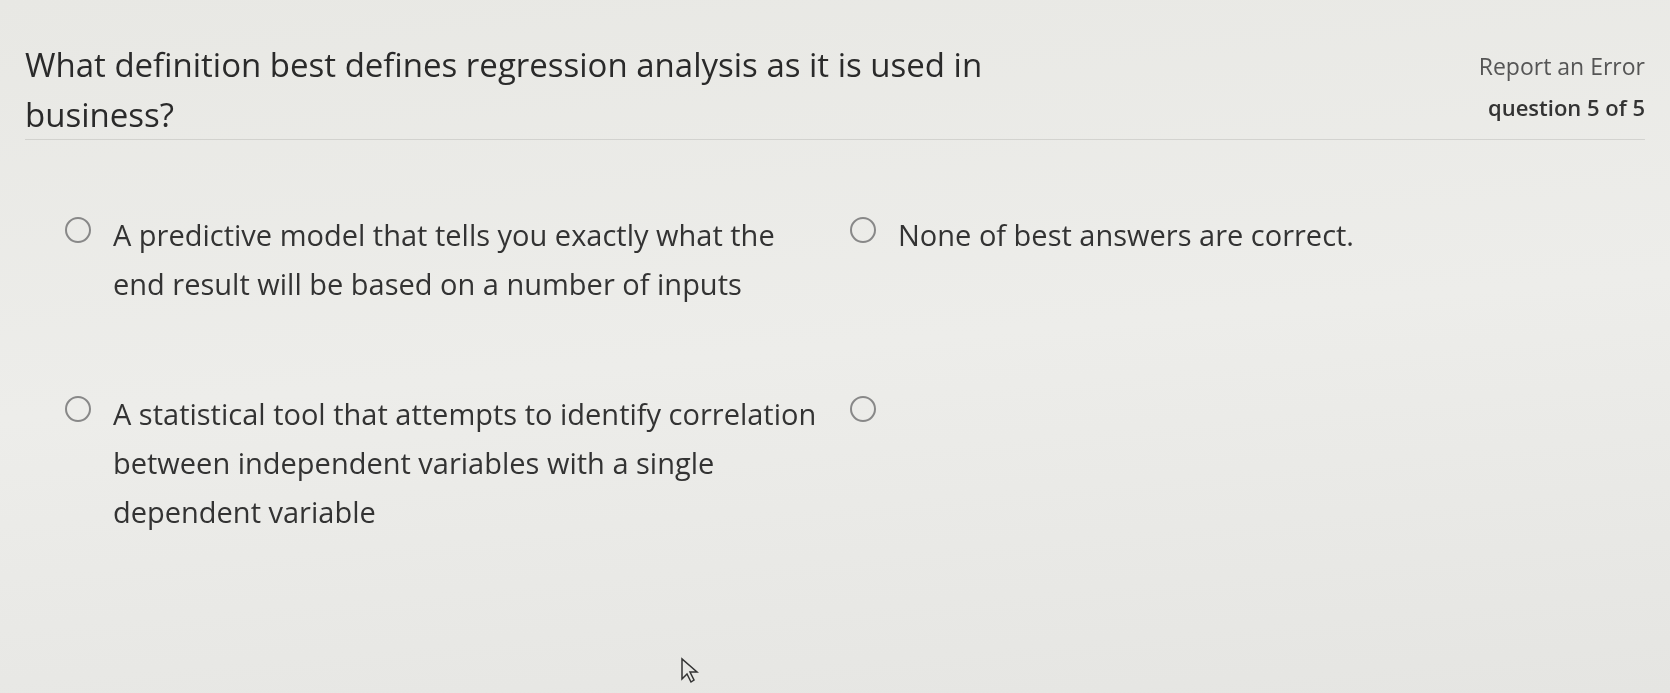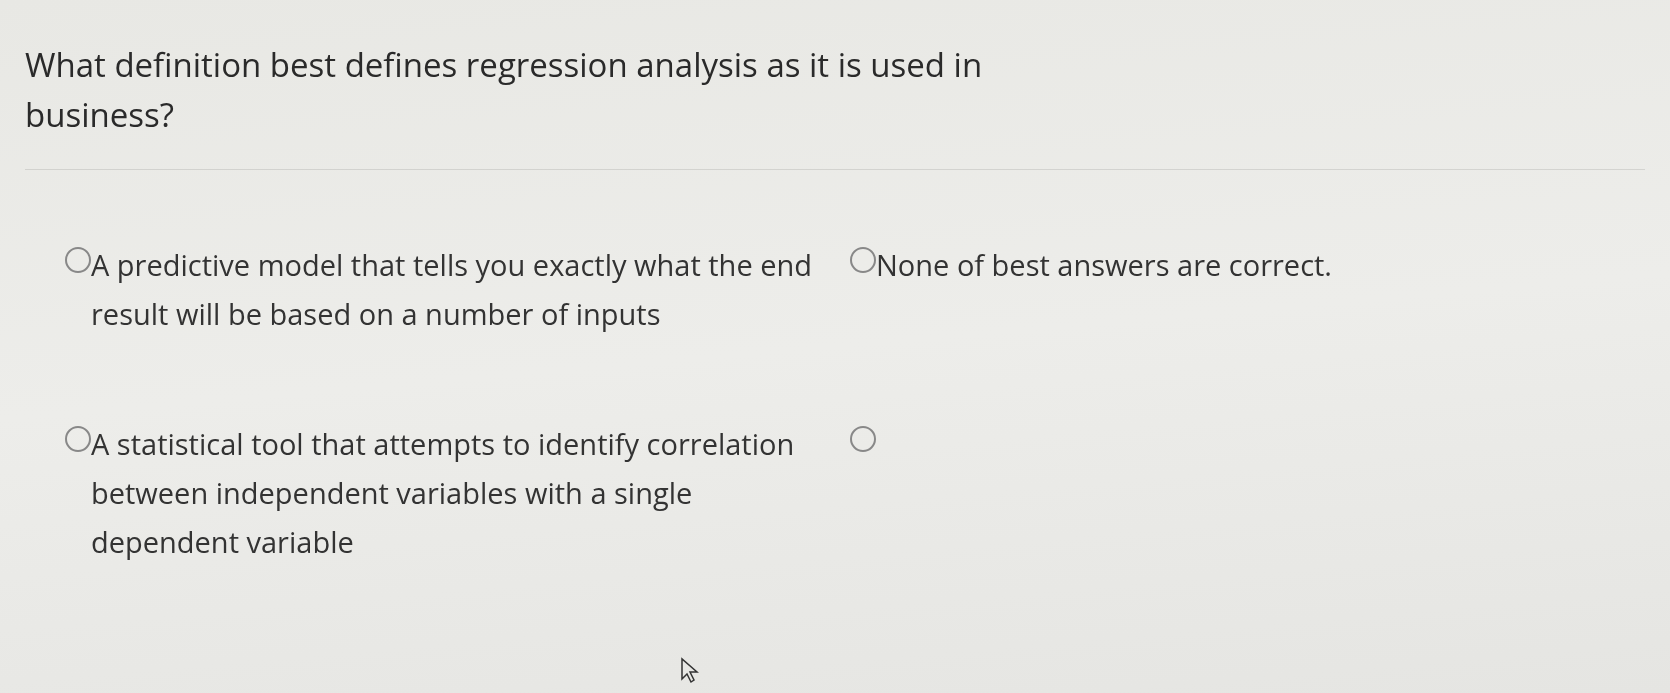--- a/index.html
+++ b/index.html
@@ -14,21 +14,20 @@
       height: 693px;
       padding: 40px 25px 0 25px;
       color: #3a3a3a;
       position: relative;
     }
     .header-row {
       display: flex;
       justify-content: space-between;
       align-items: flex-start;
       margin-bottom: 20px;
-      padding-bottom: 30px;
       border-bottom: 1px solid rgba(0,0,0,0.1);
     }
     .question-text {
       font-size: 33px;
       font-weight: 400;
       color: #2a2a2a;
       line-height: 1.5;
       flex: 1;
       max-width: 960px;
     }
@@ -52,20 +51,21 @@
     .options-grid {
       display: grid;
       grid-template-columns: 1fr 1fr;
       column-gap: 30px;
       row-gap: 80px;
       padding: 50px 40px 0 40px;
     }
     .option {
       display: flex;
       align-items: flex-start;
+      gap: 22px;
       cursor: pointer;
     }
     .radio-circle {
       width: 26px;
       height: 26px;
       border: 2px solid #888;
       border-radius: 50%;
       flex-shrink: 0;
       margin-top: 7px;
       background: transparent;
@@ -82,20 +82,24 @@
       left: 680px;
       width: 20px;
       height: 28px;
     }
   </style>
 </head>
 <body>
 
 <div class="header-row">
   <div class="question-text">What definition best defines regression analysis as it is used in business?</div>
+  <div class="meta-col">
+    <div class="report-link">Report an Error</div>
+    <div class="question-counter">question 5 of 5</div>
+  </div>
 </div>
 
 <div class="options-grid">
   <div class="option">
     <div class="radio-circle"></div>
     <div class="option-text">A predictive model that tells you exactly what the end result will be based on a number of inputs</div>
   </div>
   <div class="option">
     <div class="radio-circle"></div>
     <div class="option-text">None of best answers are correct.</div>

